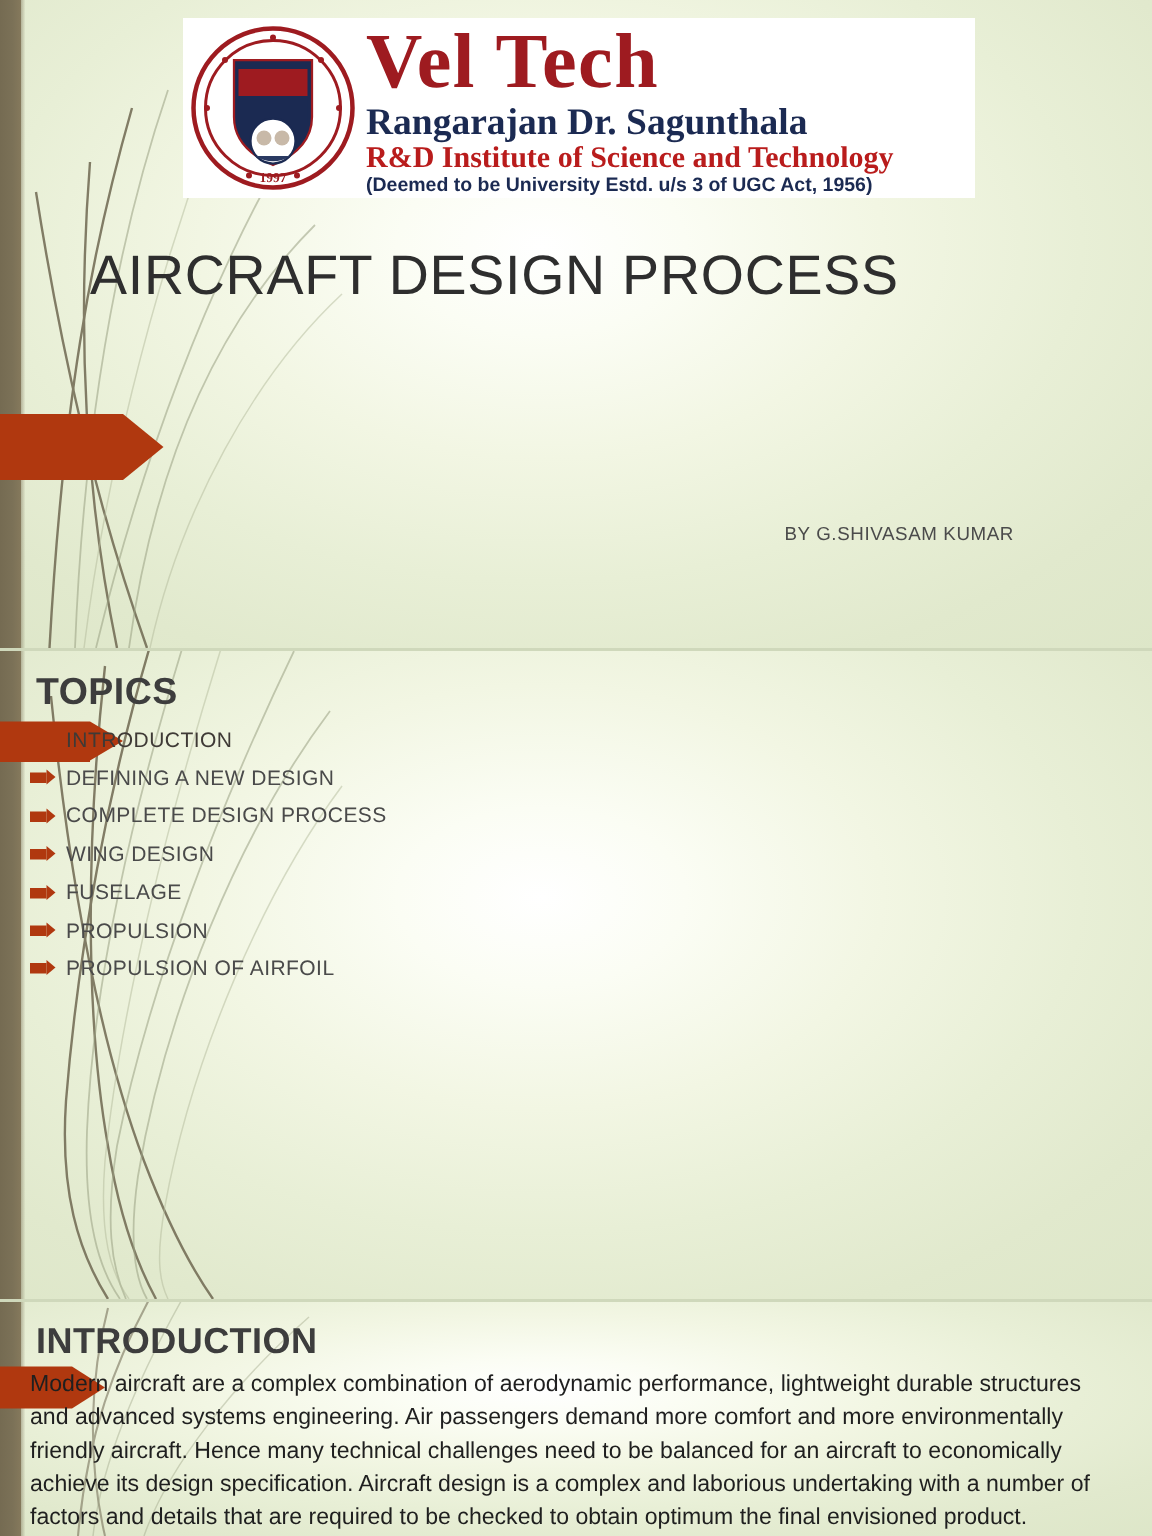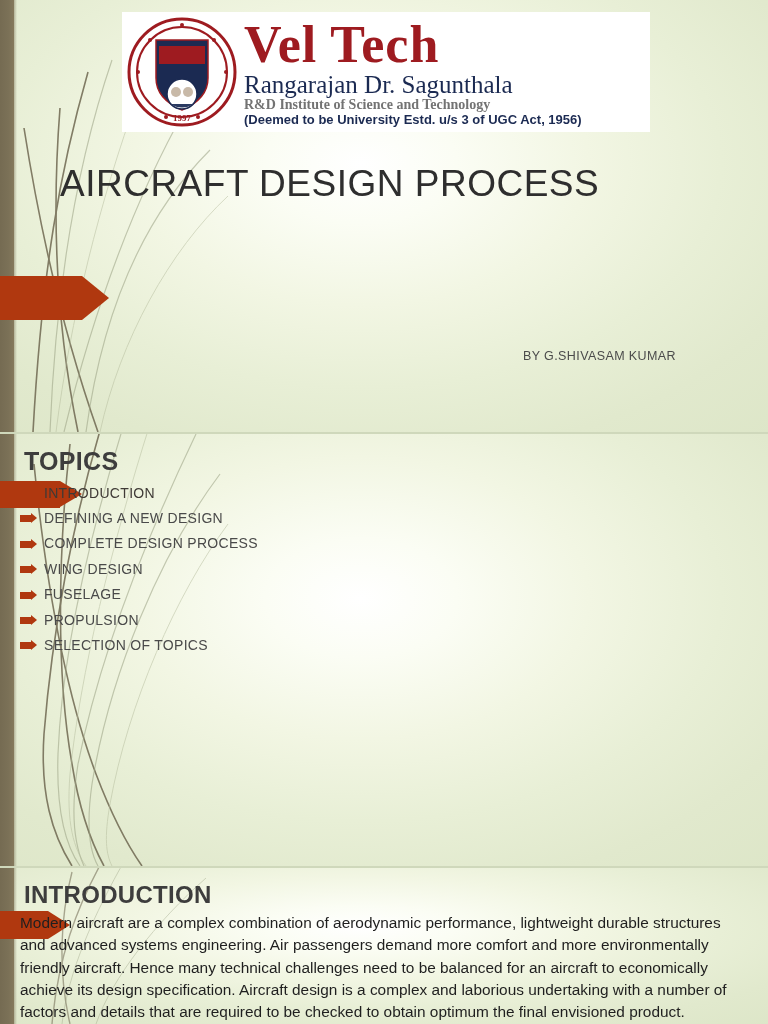--- a/index.html
+++ b/index.html
@@ -169,32 +169,32 @@
     font-family: "Liberation Serif", serif;
     font-weight: bold;
     font-size: 52px;
     color: #9e1b20;
     letter-spacing: 1px;
     margin-bottom: 1px;
     white-space: nowrap;
   }
   .logo-rangarajan {
     font-family: "Liberation Serif", serif;
-    font-weight: normal;
+    font-weight: bold;
     font-size: 25px;
     color: #1b2a52;
     letter-spacing: 0px;
     white-space: nowrap;
     margin-bottom: 1px;
   }
   .logo-rd {
     font-family: "Liberation Serif", serif;
     font-weight: bold;
-    font-size: 14px;
-    color: #737373;
+    font-size: 20px;
+    color: #b91c1c;
     white-space: nowrap;
     margin-bottom: 1px;
   }
   .logo-deemed {
     font-family: Liberation Sans, sans-serif;
     font-weight: bold;
     font-size: 13px;
     color: #1b2a52;
     white-space: nowrap;
   }
@@ -414,21 +414,21 @@
     <li class="topic-item">
       <span class="topic-bullet"></span>
       <span class="topic-label">FUSELAGE</span>
     </li>
     <li class="topic-item">
       <span class="topic-bullet"></span>
       <span class="topic-label">PROPULSION</span>
     </li>
     <li class="topic-item">
       <span class="topic-bullet"></span>
-      <span class="topic-label">SELECTION OF TOPICS</span>
+      <span class="topic-label">PROPULSION OF AIRFOIL</span>
     </li>
   </ul>
 
   <div class="slide-gap gap-2"></div>
 
   <div class="slide slide-3">
     <svg class="grass" viewBox="0 0 230 156" preserveAspectRatio="none">
       <g fill="none" stroke="#6f6851" stroke-width="1.4" opacity="0.55">
         <path d="M104 -10 C 76 40, 58 90, 52 156"></path>
         <path d="M72 4 C 60 50, 58 104, 70 156"></path>

